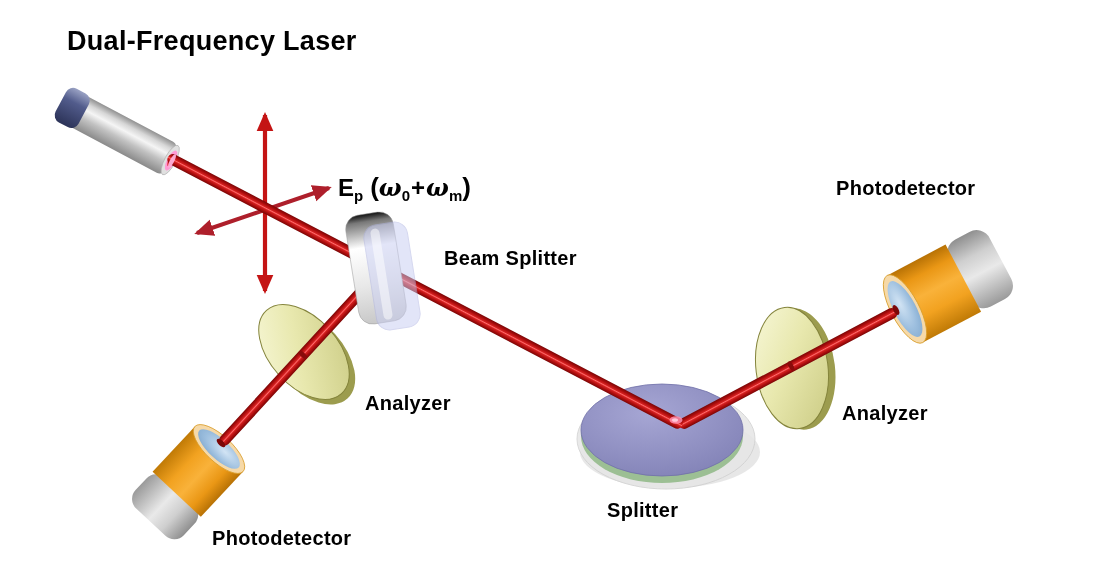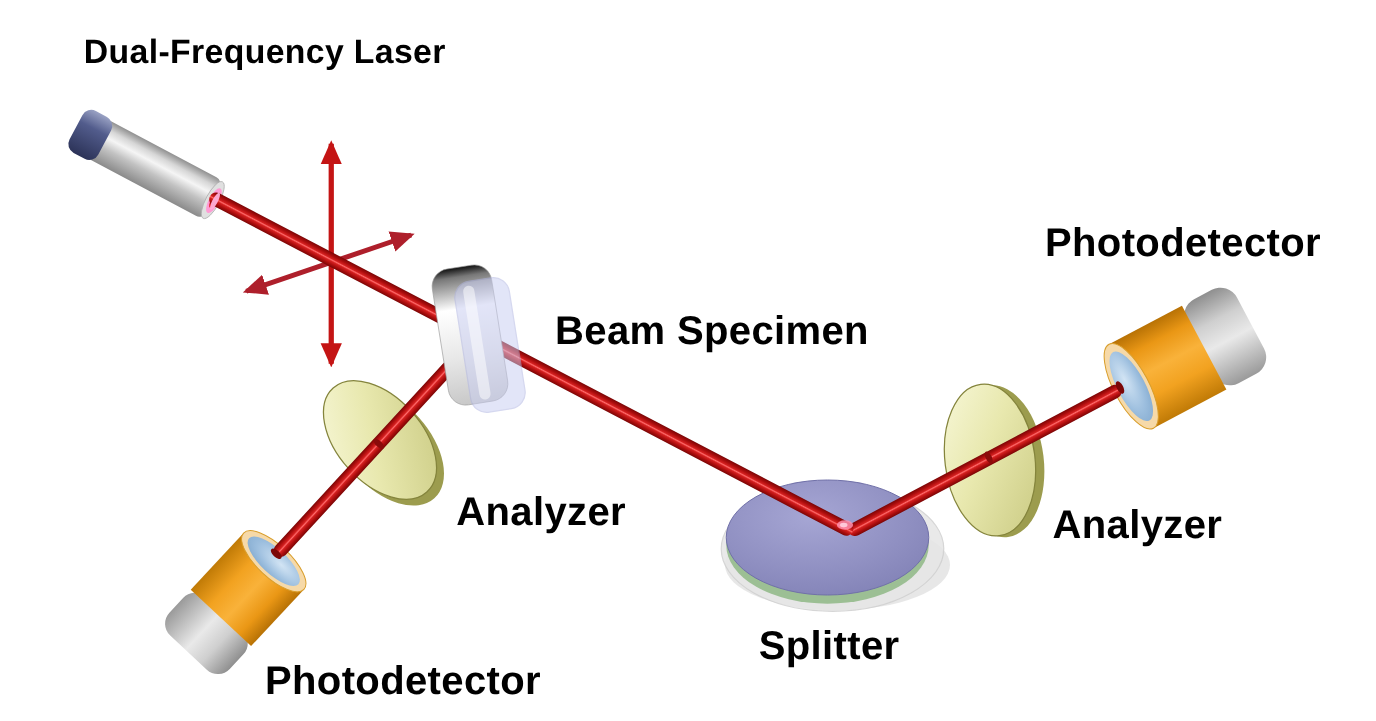--- a/index.html
+++ b/index.html
@@ -3,21 +3,21 @@
 <meta charset="utf-8">
 <style>
   html,body{margin:0;padding:0;background:#fff;}
   .stage{
     position:relative;width:1101px;height:577px;background:#ffffff;
     overflow:hidden;font-family:"Liberation Sans",sans-serif;
   }
   svg.scene{position:absolute;left:0;top:0;}
   .lbl{
     position:absolute;font-family:"Liberation Sans",sans-serif;
-    font-weight:700;font-size:32px;line-height:1;color:var(--label_text,#000);
+    font-weight:700;font-size:20px;line-height:1;color:var(--label_text,#000);
     white-space:nowrap;letter-spacing:.3px;
   }
   .title{font-size:27px;}
   .elabel{
     position:absolute;font-family:"Liberation Sans",sans-serif;
     font-weight:700;font-size:24px;line-height:1;color:var(--label_text,#000);
     white-space:nowrap;
   }
   .elabel sub{font-size:15px;line-height:0;vertical-align:-5px;font-weight:700;}
   .om{font-family:"DejaVu Serif",serif;font-style:italic;font-weight:700;font-size:24px;}
@@ -159,21 +159,24 @@
     <g>
       <rect transform="translate(376,268) rotate(-9)" x="-24" y="-55" width="48" height="110" rx="14" fill="url(#silverG)" stroke="#9a9a9a" stroke-width="0.5"></rect>
       <rect transform="translate(392,276) rotate(-9)" x="-22" y="-53" width="44" height="106" rx="13" style="fill:var(--splitter_glass,#c9cef2)" opacity="0.52" stroke="#b0b5e2" stroke-width="1"></rect>
       <rect transform="translate(382,274) rotate(-9)" x="-5" y="-46" width="9" height="92" rx="4.5" fill="#ffffff" opacity="0.5"></rect>
     </g>
   </svg>
 
   <div class="lbl title" style="left:67px;top:28px">Dual-Frequency Laser</div>
 
 
+  <div class="elabel" style="left:338px;top:174px">
+    <span>E</span><sub>p</sub><span class="paren paren-open">(</span><span class="om">ω</span><sub>0</sub><span class="op">+</span><span class="om">ω</span><sub>m</sub><span class="paren">)</span>
+  </div>
 
-  <div class="lbl" style="left:444px;top:248px">Beam Specimen</div>
+  <div class="lbl" style="left:444px;top:248px">Beam Splitter</div>
   <div class="lbl" style="left:365px;top:393px">Analyzer</div>
   <div class="lbl" style="left:212px;top:528px">Photodetector</div>
   <div class="lbl" style="left:607px;top:500px">Splitter</div>
   <div class="lbl" style="left:842px;top:403px">Analyzer</div>
   <div class="lbl" style="left:836px;top:178px">Photodetector</div>
 
 </div>
 
 </body></html>

